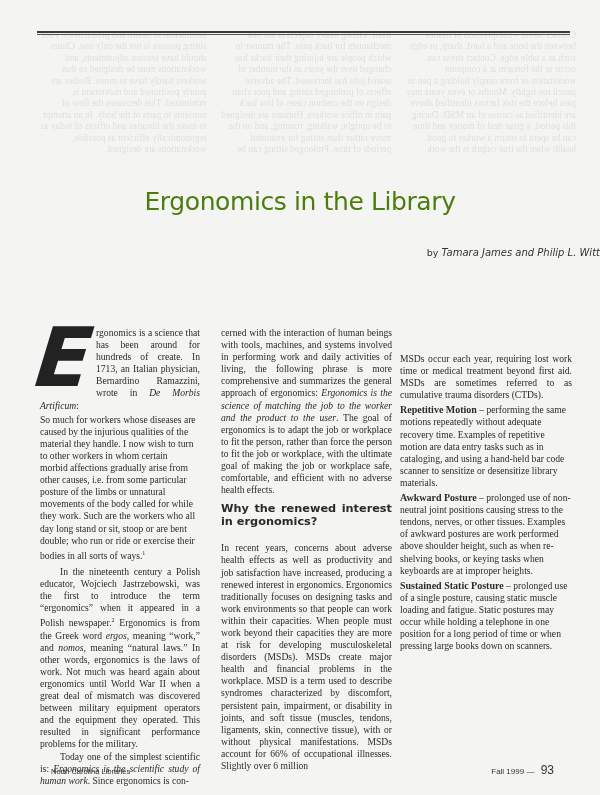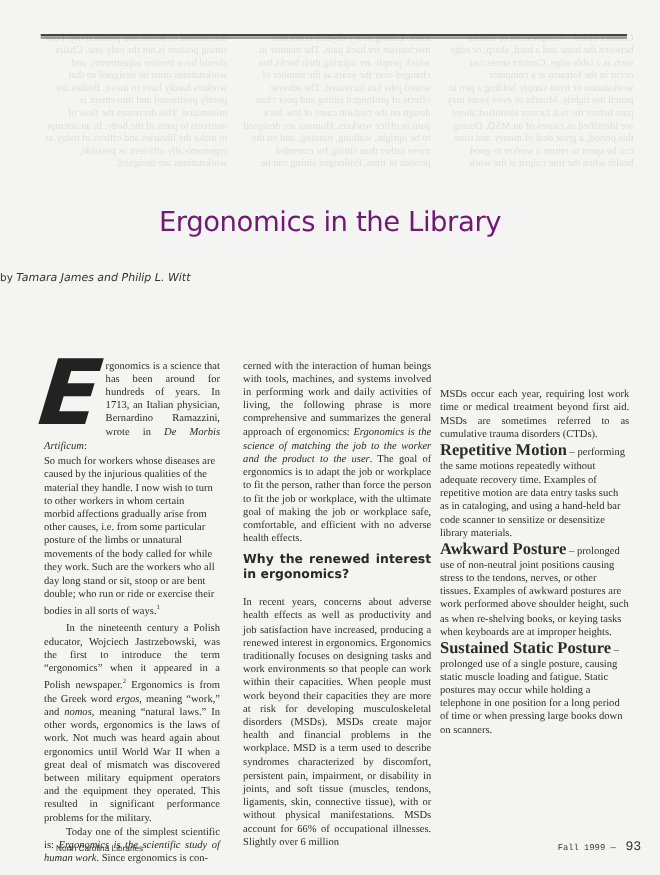--- a/index.html
+++ b/index.html
@@ -19,24 +19,24 @@
   }
   .top-rule {
     position: absolute; left: 37px; top: 31px; width: 533px; height: 4px;
     border-top: 2px solid #3a3a3a; border-bottom: 1px solid #555;
     box-sizing: border-box;
   }
   .title {
     position: absolute; left: 0; width: 600px; top: 187px;
     text-align: center;
     font-family: "DejaVu Sans", "Liberation Sans", sans-serif;
-    font-size: 25px; color: #701a75; letter-spacing: -0.4px;
+    font-size: 25px; color: #4d7c0f; letter-spacing: -0.4px;
   }
   .byline {
-    position: absolute; left: 0; width: 600px; top: 247px; text-align: left;
+    position: absolute; left: 0; width: 600px; top: 247px; text-align: right;
     font-family: "DejaVu Sans", "Liberation Sans", sans-serif;
     font-size: 9.5px; color: #333;
   }
   .byline .names { font-style: italic; font-size: 10px; }
   .col {
     position: absolute; top: 327px;
     font-size: 9.6px; line-height: 12.1px; text-align: justify;
     hyphens: none;
   }
   .col1 { left: 40px; width: 160px; }
@@ -53,49 +53,49 @@
     color: #222; margin: 0 4px 0 -4px; height: 64px;
     transform: skewX(-6deg);
   }
   .quote { margin: 2px 0 4px 0 !important; text-align: left; padding-right: 4px; }
   .h2 {
     font-family: "DejaVu Sans", "Liberation Sans", sans-serif;
     font-weight: bold; font-size: 11.3px; line-height: 13px; color: #2a2a2a;
     margin: 6px 0 14px 0;
   }
   .factor { margin: 3px 0 0 0 !important; text-align: left; }
-  .factor .term { font-weight: bold; font-size: 15px; }
+  .factor .term { font-weight: bold; font-size: 10px; }
   .footer-left {
     position: absolute; left: 51px; top: 767px;
     font-family: Liberation Sans, sans-serif; font-size: 7.5px; color: #333;
   }
   .footer-right {
-    position: absolute; right: 17px; top: 763px;
-    font-family: Liberation Mono, monospace; font-size: 8px; color: #333;
+    position: absolute; right: 46px; top: 763px;
+    font-family: Liberation Sans, sans-serif; font-size: 8px; color: #333;
   }
   .footer-right .pg { font-size: 12px; margin-left: 4px; }
   em { font-style: italic; }
 </style>
 </head>
 <body>
 
 <div class="bleed">Contact Stress – compression of tissues between the bone and a hard, sharp, or edge such as a table edge. Contact stress can occur in the forearm at a computer workstation or from simply holding a pen in pencil too tightly. Months or even years may pass before the risk factors identified above are identified as causes of an MSD. During this period, a great deal of money and time can be spent to return a worker to good health when the true culprit is the work itself. Lifting heavy objects is not one mechanism for back pain. The manner in which people are injuring their backs has changed over the years as the number of seated jobs has increased. The adverse effects of prolonged sitting and poor chair design on the cushion cases of low back pain in office workers. Humans are designed to be upright, walking, running, and on the move rather than sitting for extended periods of time. Prolonged sitting can be detrimental to health and productivity. Poor sitting posture is not the only one. Chairs should have tension adjustments, and workstations must be designed so that workers hardly have to move. Bodies are poorly positioned and movement is minimized. This decreases the flow of nutrients to parts of the body. In an attempt to make the libraries and offices of today as ergonomically efficient as possible, workstations are designed.</div>
 
 <div class="top-rule"></div>
 
 <h1 class="title" style="margin:0;font-weight:normal;">Ergonomics in the Library</h1>
 
 <div class="byline">
   <span>by</span>
   <span class="names">Tamara James and Philip L. Witt</span>
 </div>
 
 <div class="col col1">
   <p class="dropcap-wrap">
-    <span class="dropcap">E</span><span>rgonomics is a science that has been around for hundreds of years. In 1713, an Italian physician, Bernardino Ramazzini, wrote in </span><em>De Morbis Artificum</em><span>:</span>
+    <span class="dropcap">E</span><span>rgonomics is a science that has been around for hundreds of create. In 1713, an Italian physician, Bernardino Ramazzini, wrote in </span><em>De Morbis Artificum</em><span>:</span>
   </p>
   <p class="quote">
     <span>So much for workers whose diseases are caused by the injurious qualities of the material they handle. I now wish to turn to other workers in whom certain morbid affections gradually arise from other causes, i.e. from some particular posture of the limbs or unnatural movements of the body called for while they work. Such are the workers who all day long stand or sit, stoop or are bent double; who run or ride or exercise their bodies in all sorts of ways.</span><sup style="font-size:6px">1</sup>
   </p>
   <p class="indent">
     <span>In the nineteenth century a Polish educator, Wojciech Jastrzebowski, was the first to introduce the term “ergonomics” when it appeared in a Polish newspaper.</span><sup style="font-size:6px">2</sup><span> Ergonomics is from the Greek word </span><em>ergos</em><span>, meaning “work,” and </span><em>nomos</em><span>, meaning “natural laws.” In other words, ergonomics is the laws of work. Not much was heard again about ergonomics until World War II when a great deal of mismatch was discovered between military equipment operators and the equipment they operated. This resulted in significant performance problems for the military.</span>
   </p>
   <p class="indent">
     <span>Today one of the simplest scientific is: </span><em>Ergonomics is the scientific study of human work</em><span>. Since ergonomics is con-</span>
   </p>

